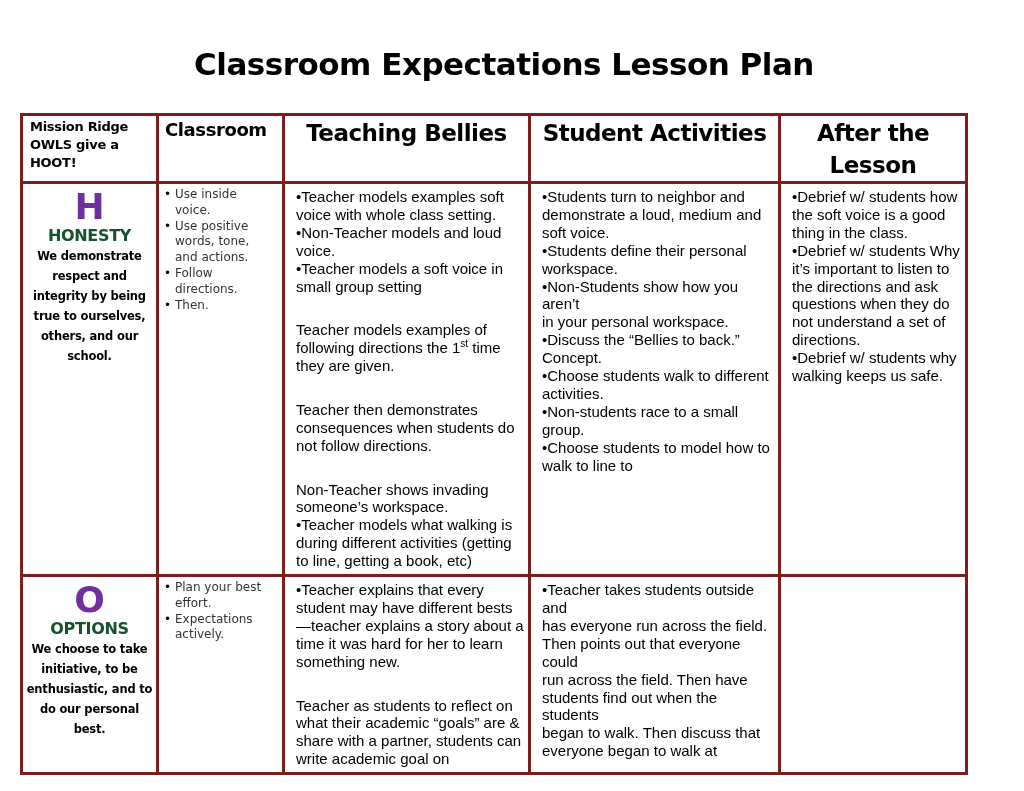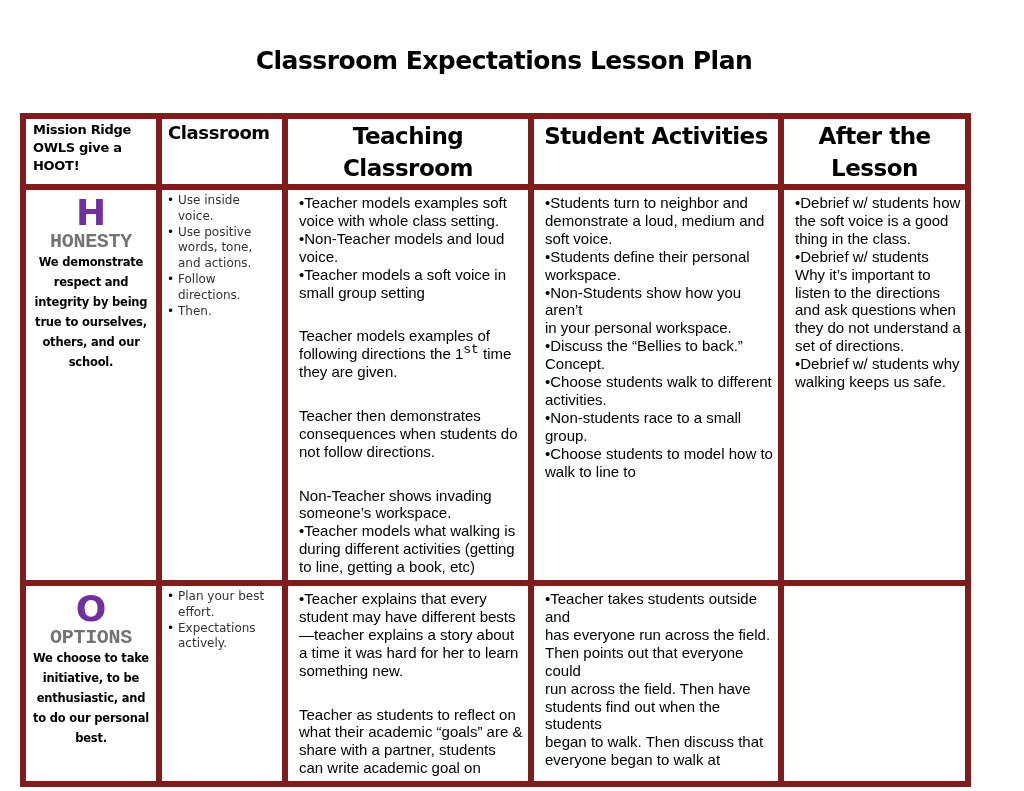--- a/index.html
+++ b/index.html
@@ -1,54 +1,54 @@
 <!DOCTYPE html>
 <html><head>
   <meta charset="utf-8">
   <style>
     html, body { margin: 0; padding: 0; background: #ffffff; }
     body { width: 1024px; height: 791px; position: relative; overflow: hidden; font-family: "Liberation Sans", sans-serif; color: #000; }
-    .title { position: absolute; left: 0; width: 1008px; top: 46px; text-align: center; font-family: "DejaVu Sans", sans-serif; font-weight: bold; font-size: 25px; letter-spacing: -0.5px; }
+    .title { position: absolute; left: 0; width: 1008px; top: 46px; text-align: center; font-family: "DejaVu Sans", sans-serif; font-weight: bold; font-size: 31px; letter-spacing: -0.5px; }
     table.plan { position: absolute; left: 20px; top: 113px; border-collapse: collapse; table-layout: fixed; width: 945px; }
-    table.plan td { border: 6px solid #7f1d1d; vertical-align: top; padding: 0; }
+    table.plan td { border: 3px solid #7f1d1d; vertical-align: top; padding: 0; }
     col.c1 { width: 136px; } col.c2 { width: 126px; } col.c3 { width: 246px; } col.c4 { width: 250px; } col.c5 { width: 187px; }
     tr.hdr { height: 65px; } tr.r1 { height: 355px; } tr.r2 { height: 180px; }
     .hdr-school { font-family: "DejaVu Sans", sans-serif; font-weight: bold; font-size: 13px; line-height: 18px; padding: 2px 0 0 7px !important; letter-spacing: -0.3px; }
     .hdr-classroom { font-family: "DejaVu Sans", sans-serif; font-weight: bold; font-size: 18px; padding: 3px 0 0 6px !important; letter-spacing: -0.4px; margin-left: 18px; }
     .hdr-big { font-family: "DejaVu Sans", sans-serif; font-weight: bold; font-size: 23px; line-height: 32px; text-align: center; padding-top: 1px !important; letter-spacing: -0.5px; }
     .trait { text-align: center; font-family: "DejaVu Sans", sans-serif; font-weight: bold; }
     .trait .letter { color: #7030a0; font-size: 36px; line-height: 38px; margin-top: 4px; }
-    .trait .name { color: #737373; font-size: 20px; line-height: 20px; letter-spacing: -0.3px; font-family: Liberation Mono, monospace; }
+    .trait .name { color: #14532d; font-size: 16px; line-height: 20px; letter-spacing: -0.3px; }
     .trait .desc { font-size: 11.5px; line-height: 20px; letter-spacing: -0.2px; padding: 0 3px; }
     ul.rules { list-style: none; margin: 3px 8px 0 0; padding: 0 0 0 5px; font-family: "DejaVu Sans", sans-serif; font-size: 12px; line-height: 15.8px; color: #333; }
     ul.rules li { position: relative; padding-left: 11px; }
     ul.rules li::before { content: "\2022"; position: absolute; left: 0; top: 0; color: #000; }
     .body-text { font-family: "Liberation Sans", sans-serif; font-size: 15px; line-height: 17.9px; padding: 0 0 0 7px !important; }
     .body-text p { margin: 4px; white-space: pre-line; }
     .gap { height: 17.9px; }
-    sup { font-size: 13px; line-height: 0; vertical-align: 6px; font-family: Liberation Mono, monospace; }
+    sup { font-size: 10px; line-height: 0; vertical-align: 6px; }
   </style>
 </head>
 <body>
 
 <div class="title">Classroom Expectations Lesson Plan</div>
 
 <table class="plan">
   <colgroup>
       <col class="c1">
       <col class="c2">
       <col class="c3">
       <col class="c4">
       <col class="c5">
     </colgroup>
   <tbody>
       <tr class="hdr">
     <td class="hdr-school">Mission Ridge OWLS give a HOOT!</td>
     <td class="hdr-classroom">Classroom</td>
-    <td class="hdr-big">Teaching Classroom</td>
+    <td class="hdr-big">Teaching Bellies</td>
     <td class="hdr-big">Student Activities</td>
     <td class="hdr-big">After the Lesson</td>
   </tr>
 
   <tr class="r1">
     <td class="trait">
       <div class="letter">H</div>
       <div class="name">HONESTY</div>
       <div class="desc">We demonstrate respect and integrity by being true to ourselves, others, and our school.</div>
     </td>

